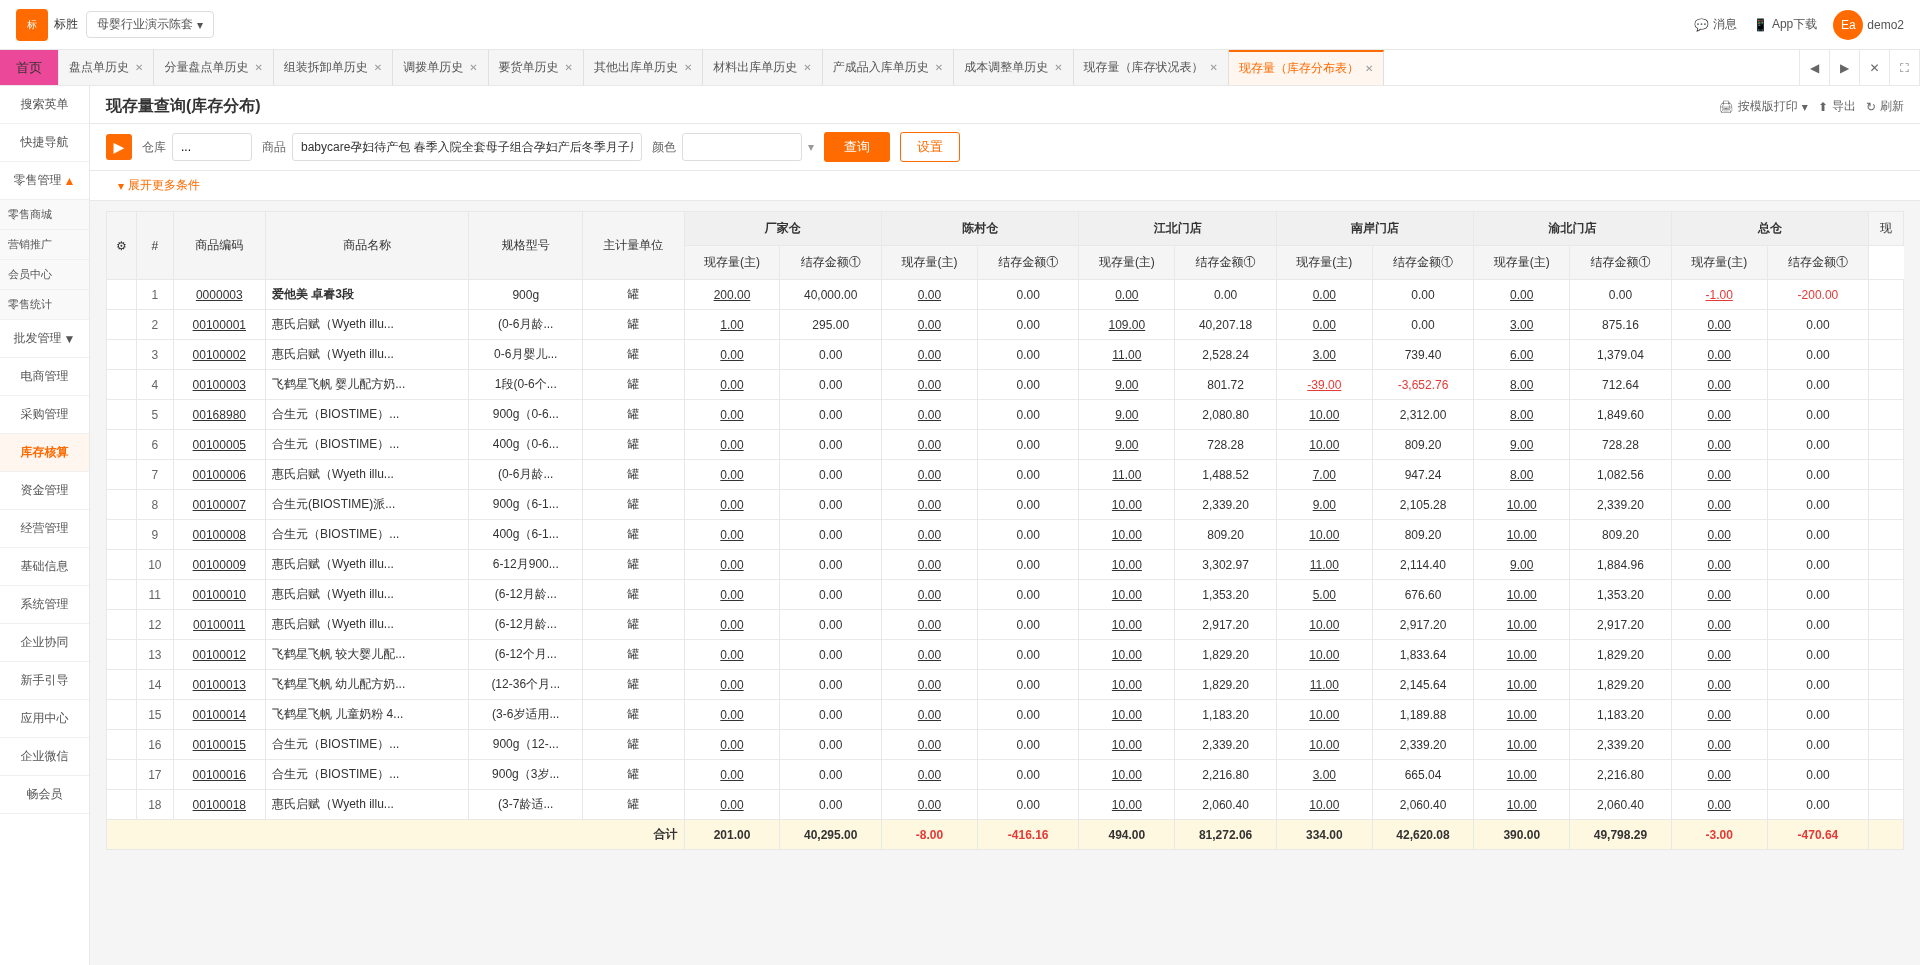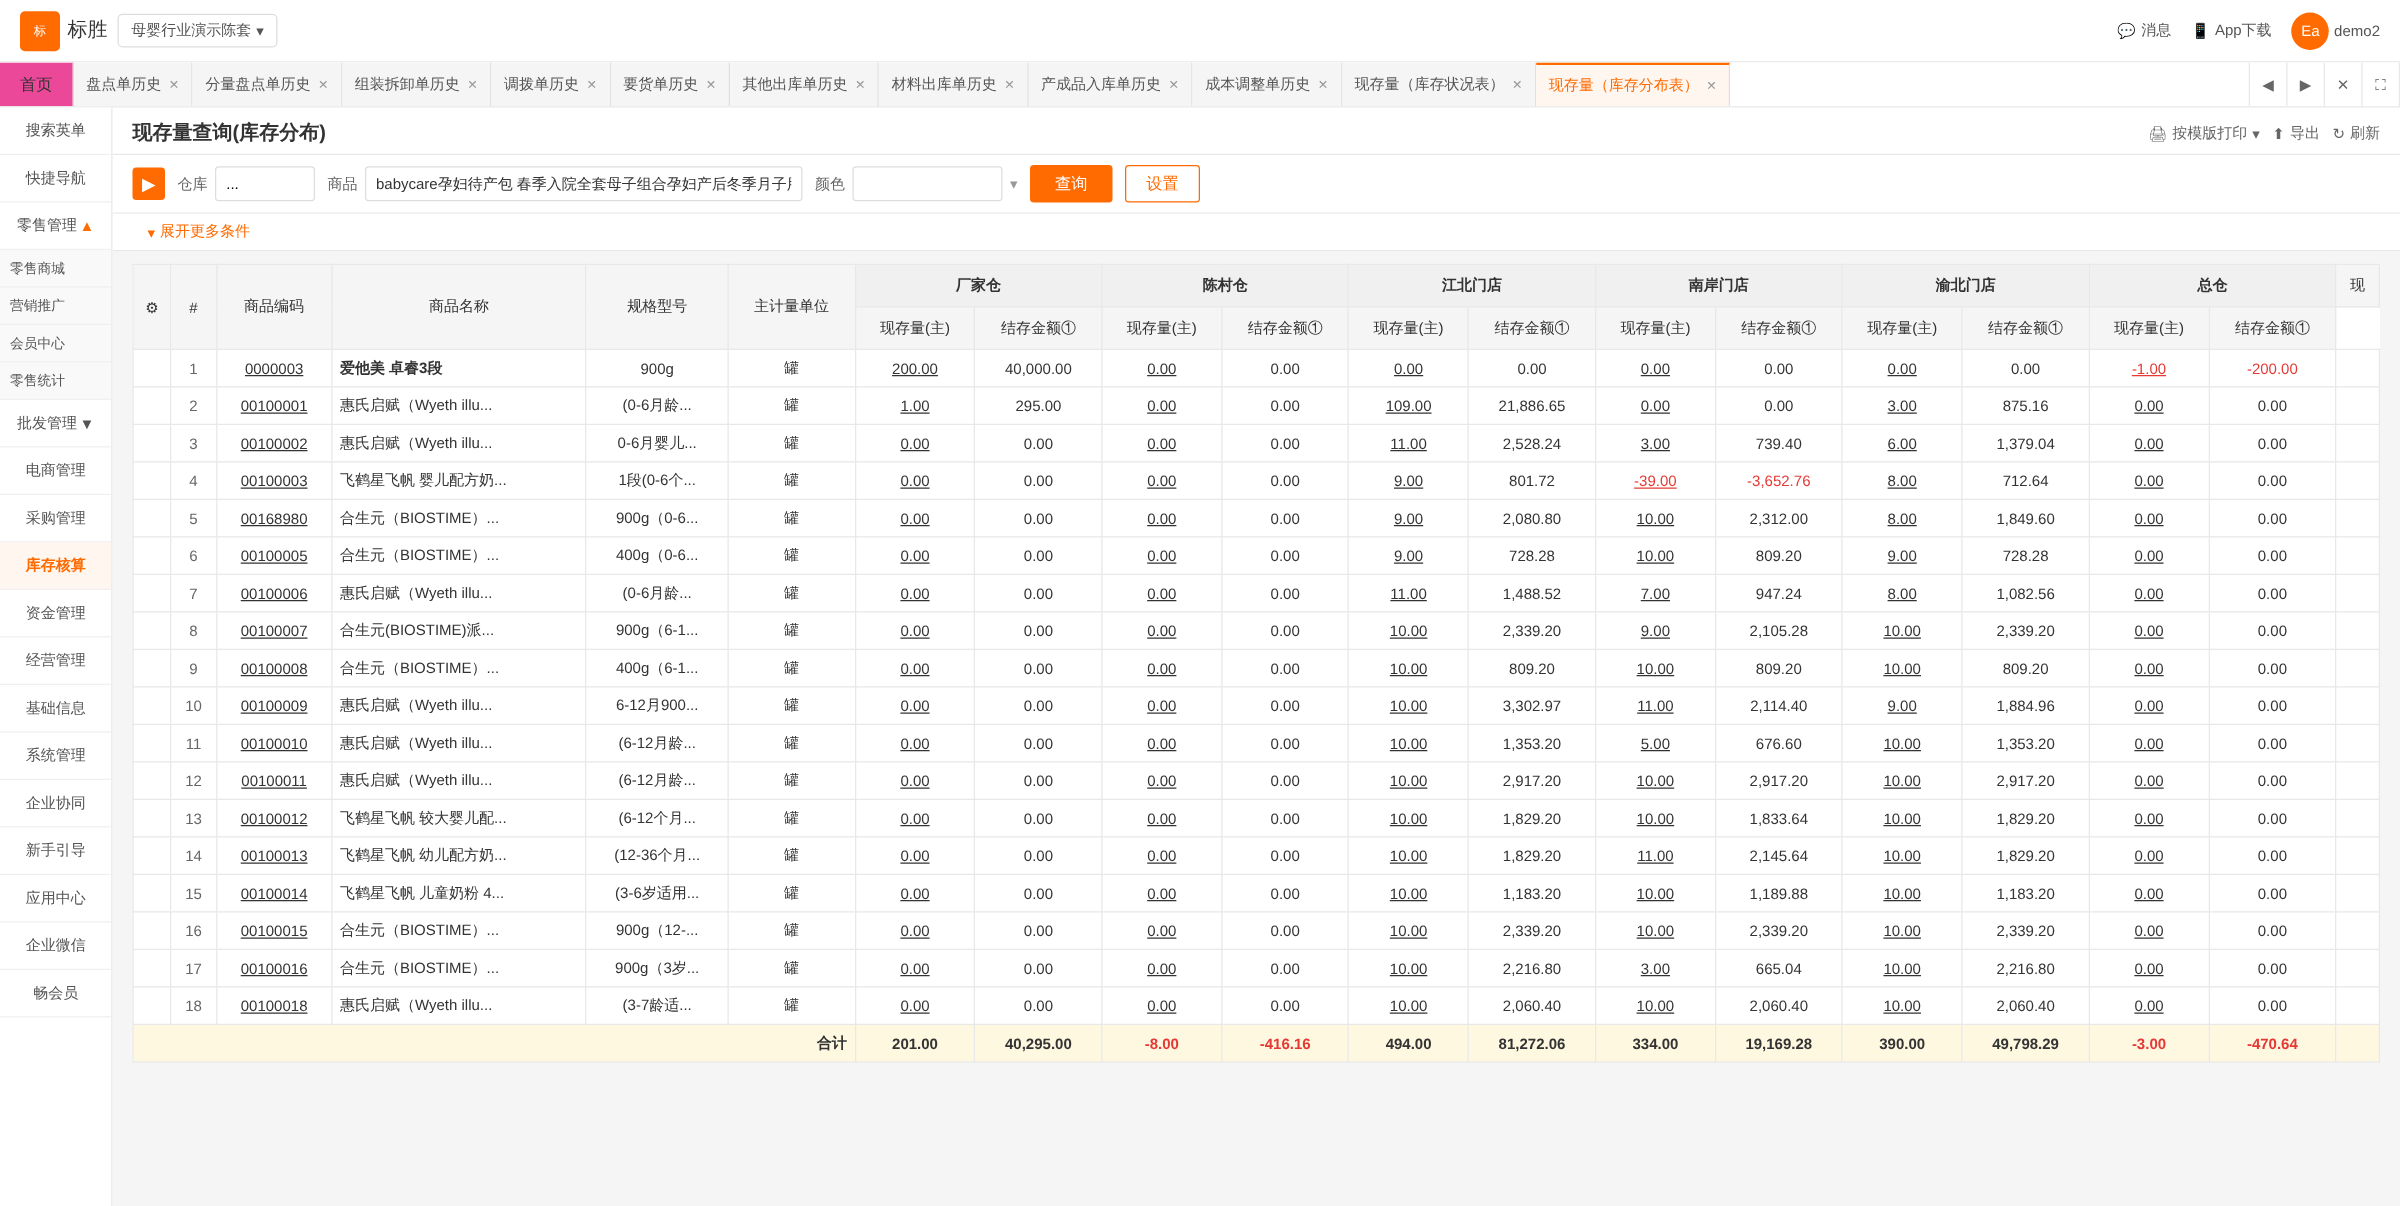--- a/index.html
+++ b/index.html
@@ -3,21 +3,21 @@
   <meta charset="utf-8">
   <style>
     * { margin: 0; padding: 0; box-sizing: border-box; }
     body { font-family: 'Microsoft YaHei', Arial, sans-serif; font-size: 12px; background: #f5f5f5; color: #333; overflow: hidden; }
     
     
     .top-bar { height: 50px; background: #fff; display: flex; align-items: center; justify-content: space-between; padding: 0 16px; border-bottom: 1px solid #e8e8e8; }
     .top-bar-left { display: flex; align-items: center; gap: 8px; }
     .logo-area { display: flex; align-items: center; gap: 6px; }
     .logo-icon { width: 32px; height: 32px; background: #ff6b00; border-radius: 4px; display: flex; align-items: center; justify-content: center; color: #fff; font-size: 10px; }
-    .logo-text { font-size: 16px; color: #333; }
+    .logo-text { font-size: 12px; color: #333; }
     .industry-selector { display: flex; align-items: center; gap: 4px; padding: 4px 10px; border: 1px solid #ddd; border-radius: 4px; cursor: pointer; color: #555; font-size: 12px; min-width: 120px; }
     .top-bar-right { display: flex; align-items: center; gap: 16px; }
     .top-bar-btn { display: flex; align-items: center; gap: 4px; cursor: pointer; color: #555; font-size: 12px; }
     .avatar { width: 30px; height: 30px; border-radius: 50%; background: #ff6b00; display: flex; align-items: center; justify-content: center; color: #fff; font-size: 12px; }
 
     
     .tab-bar { height: 36px; background: #fff; display: flex; align-items: center; border-bottom: 1px solid #e8e8e8; padding: 0 0 0 0; overflow: hidden; }
     .tab-home { padding: 0 16px; height: 100%; display: flex; align-items: center; background: #ec4899; color: #333; font-size: 13px; border-right: 1px solid #e8e8e8; cursor: pointer; white-space: nowrap; }
     .tab-item { padding: 0 10px; height: 100%; display: flex; align-items: center; gap: 4px; background: #f5f5f5; color: #555; font-size: 12px; border-right: 1px solid #e0e0e0; cursor: pointer; white-space: nowrap; }
     .tab-item.active { background: #fff6f0; color: #ff6b00; border-top: 2px solid #ff6b00; }
@@ -284,21 +284,21 @@
     <td class="index">2</td>
     <td class="num">00100001</td>
     <td style="text-align:left;padding-left:6px;">惠氏启赋（Wyeth illu...</td>
     <td>(0-6月龄...</td>
     <td>罐</td>
     <td class="num">1.00</td>
     <td>295.00</td>
     <td class="num">0.00</td>
     <td>0.00</td>
     <td class="num">109.00</td>
-    <td>21,886.65</td>
+    <td>40,207.18</td>
     <td class="num">0.00</td>
     <td>0.00</td>
     <td class="num">3.00</td>
     <td>875.16</td>
     <td class="num">0.00</td>
     <td>0.00</td>
     <td></td>
   </tr>
             <tr>
     <td></td>
@@ -640,21 +640,21 @@
         <tfoot>
           <tr class="summary-row">
             <td colspan="6" style="text-align:right;font-weight:bold;">合计</td>
             <td>201.00</td>
             <td>40,295.00</td>
             <td style="color:#e53935;">-8.00</td>
             <td style="color:#e53935;">-416.16</td>
             <td>494.00</td>
             <td>81,272.06</td>
             <td>334.00</td>
-            <td>19,169.28</td>
+            <td>42,620.08</td>
             <td>390.00</td>
             <td>49,798.29</td>
             <td style="color:#e53935;">-3.00</td>
             <td style="color:#e53935;">-470.64</td>
             <td></td>
           </tr>
         </tfoot>
       </table>
     </div>
   </div>

